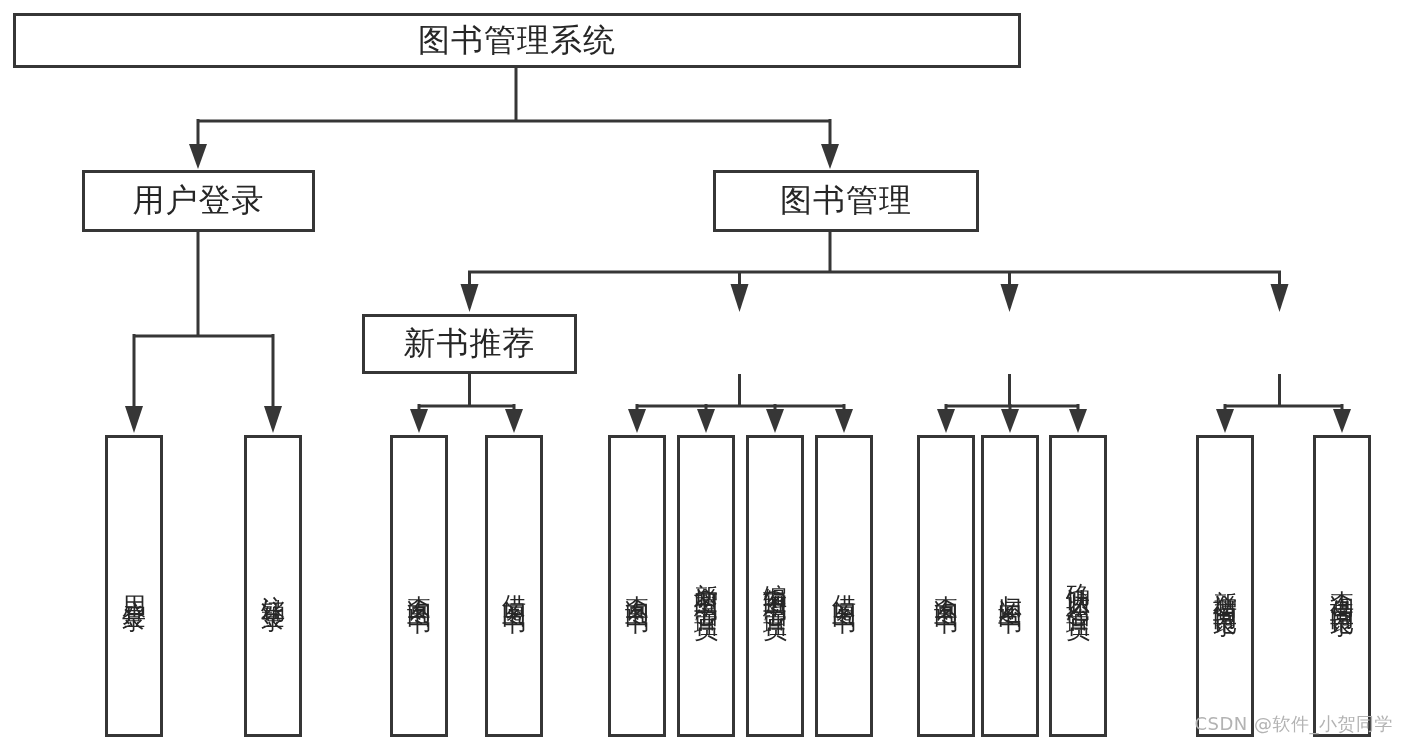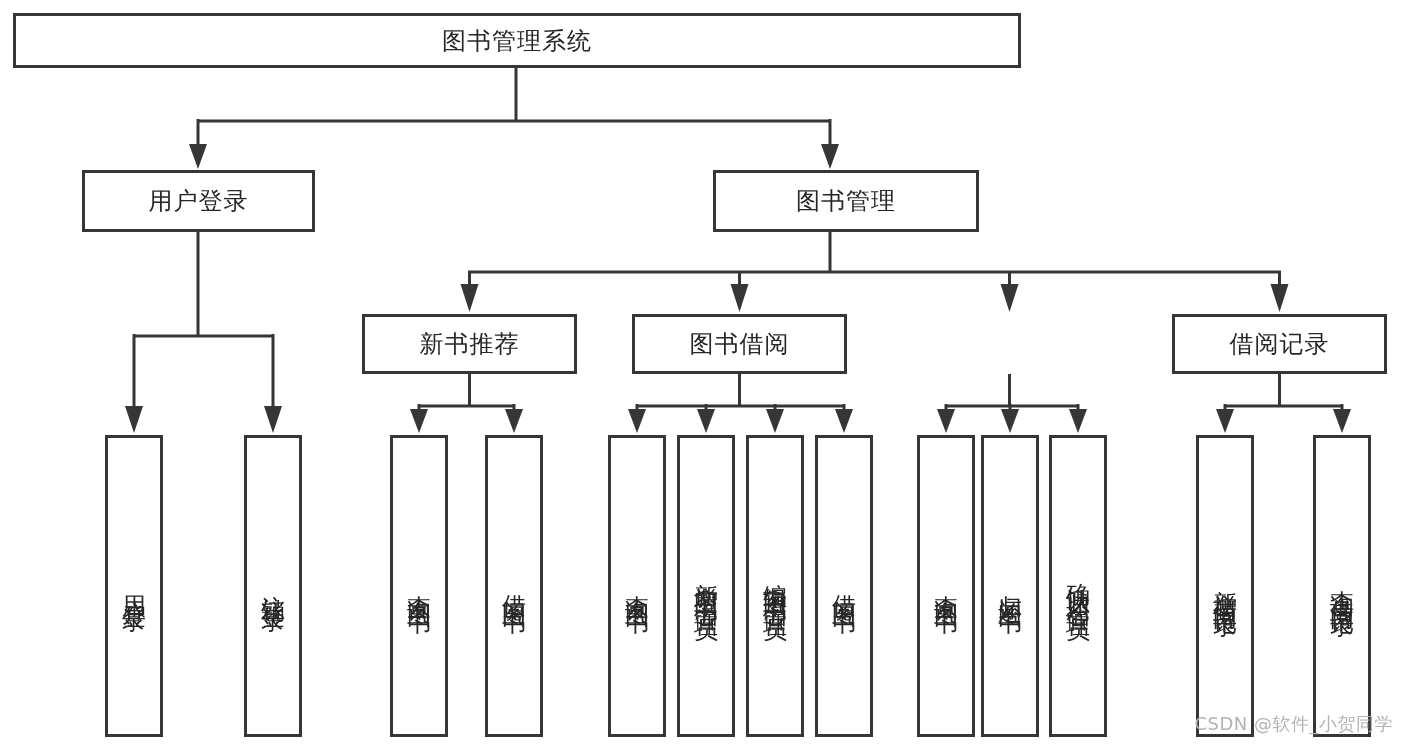--- a/index.html
+++ b/index.html
@@ -5,21 +5,21 @@
   html,body{margin:0;padding:0;background:#ffffff;}
   .canvas{
     position:relative;width:1405px;height:747px;background:#ffffff;
     font-family:"DejaVu Sans","Liberation Sans",sans-serif;overflow:hidden;
   }
   .connectors{position:absolute;left:0;top:0;width:1405px;height:747px;}
   .box{
     position:absolute;box-sizing:border-box;border:3px solid #363636;background:#ffffff;
     display:flex;align-items:center;justify-content:center;color:#262626;
   }
-  .hbox{font-size:24px;letter-spacing:1px;white-space:nowrap;}
+  .hbox{font-size:32px;letter-spacing:1px;white-space:nowrap;}
   .vbox{
     writing-mode:vertical-rl;text-orientation:mixed;
     font-size:24px;letter-spacing:5px;line-height:1;
   }
   .root{left:13px;top:13px;width:1008px;height:55px;}
   .l2a{left:82px;top:170px;width:233px;height:62px;}
   .l2b{left:713px;top:170px;width:266px;height:62px;}
   .l3{top:314px;width:215px;height:60px;font-family:Liberation Mono, monospace;}
   .l3a{left:362px;} .l3b{left:632px;} .l3c{left:902px;} .l3d{left:1172px;}
   .leaf{top:435px;width:58px;height:302px;}
@@ -84,22 +84,20 @@
       <polygon points="1333,409 1351,409 1342,433"></polygon>
     </g>
   </svg>
 
   <div class="box hbox root">图书管理系统</div>
 
   <div class="box hbox l2a">用户登录</div>
   <div class="box hbox l2b">图书管理</div>
 
   <div class="box hbox l3 l3a">新书推荐</div>
-  <div class="box hbox l3 l3b">图书借阅</div>
-  <div class="box hbox l3 l3d">借阅记录</div>
 
   <div class="box vbox leaf lf1">用户登录</div>
   <div class="box vbox leaf lf2">注销登录</div>
 
   <div class="box vbox leaf lf3">查询图书</div>
   <div class="box vbox leaf lf4">借阅图书</div>
 
   <div class="box vbox leaf lf5">查询图书</div>
   <div class="box vbox leaf lf6">新增图书（管理员）</div>
   <div class="box vbox leaf lf7">编辑图书（管理员）</div>

